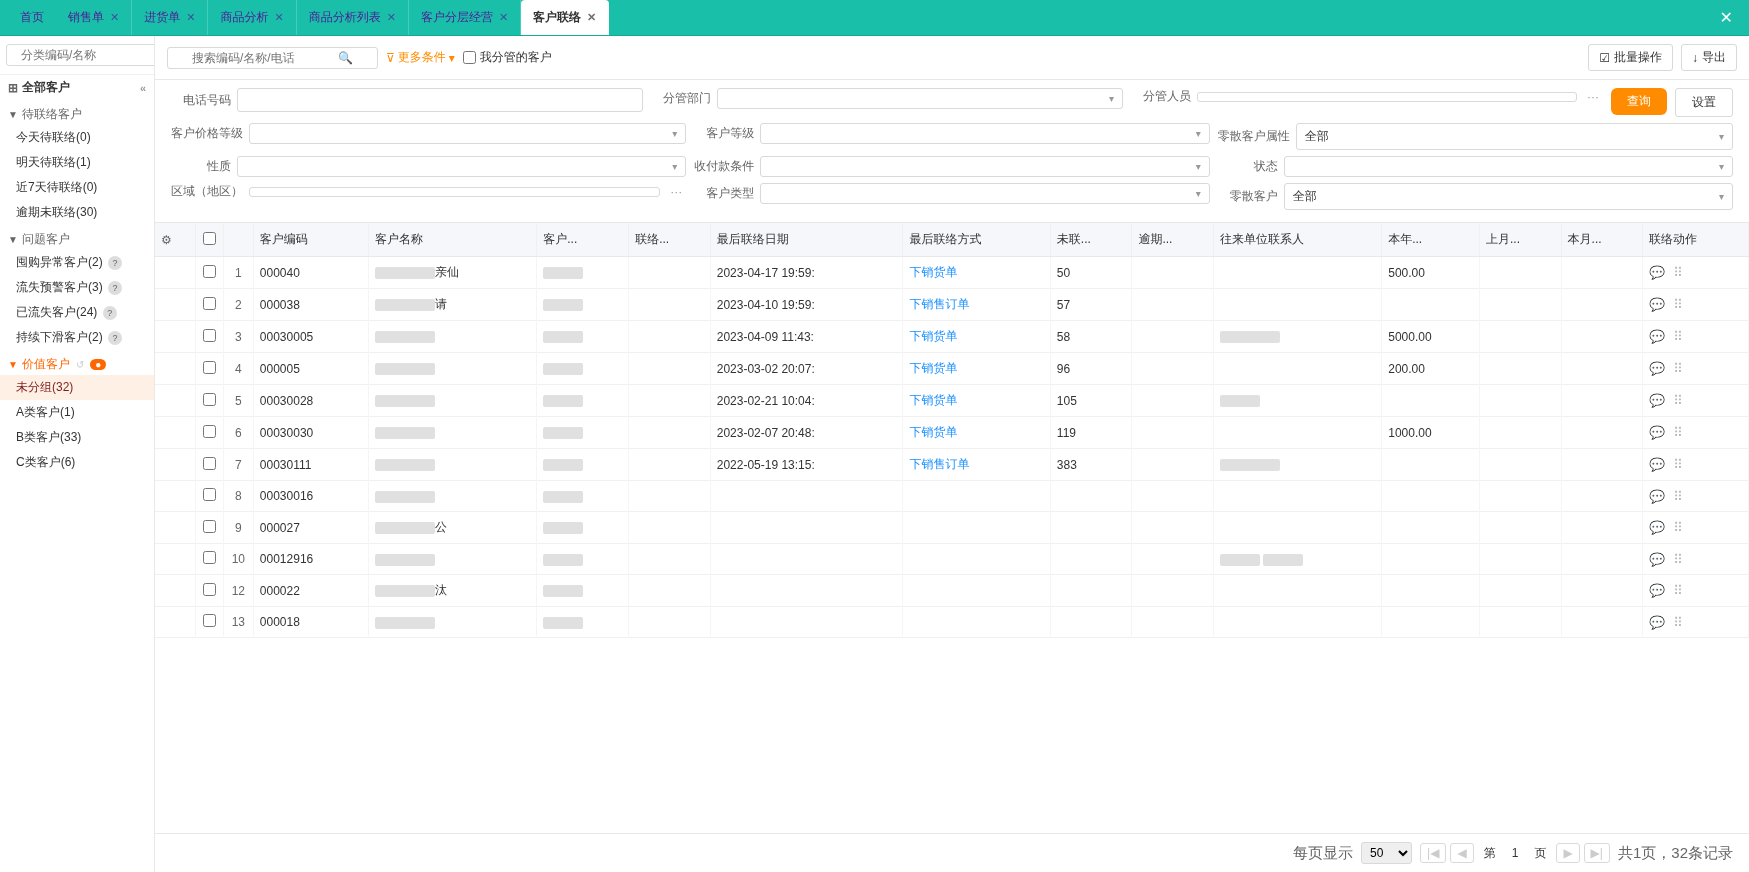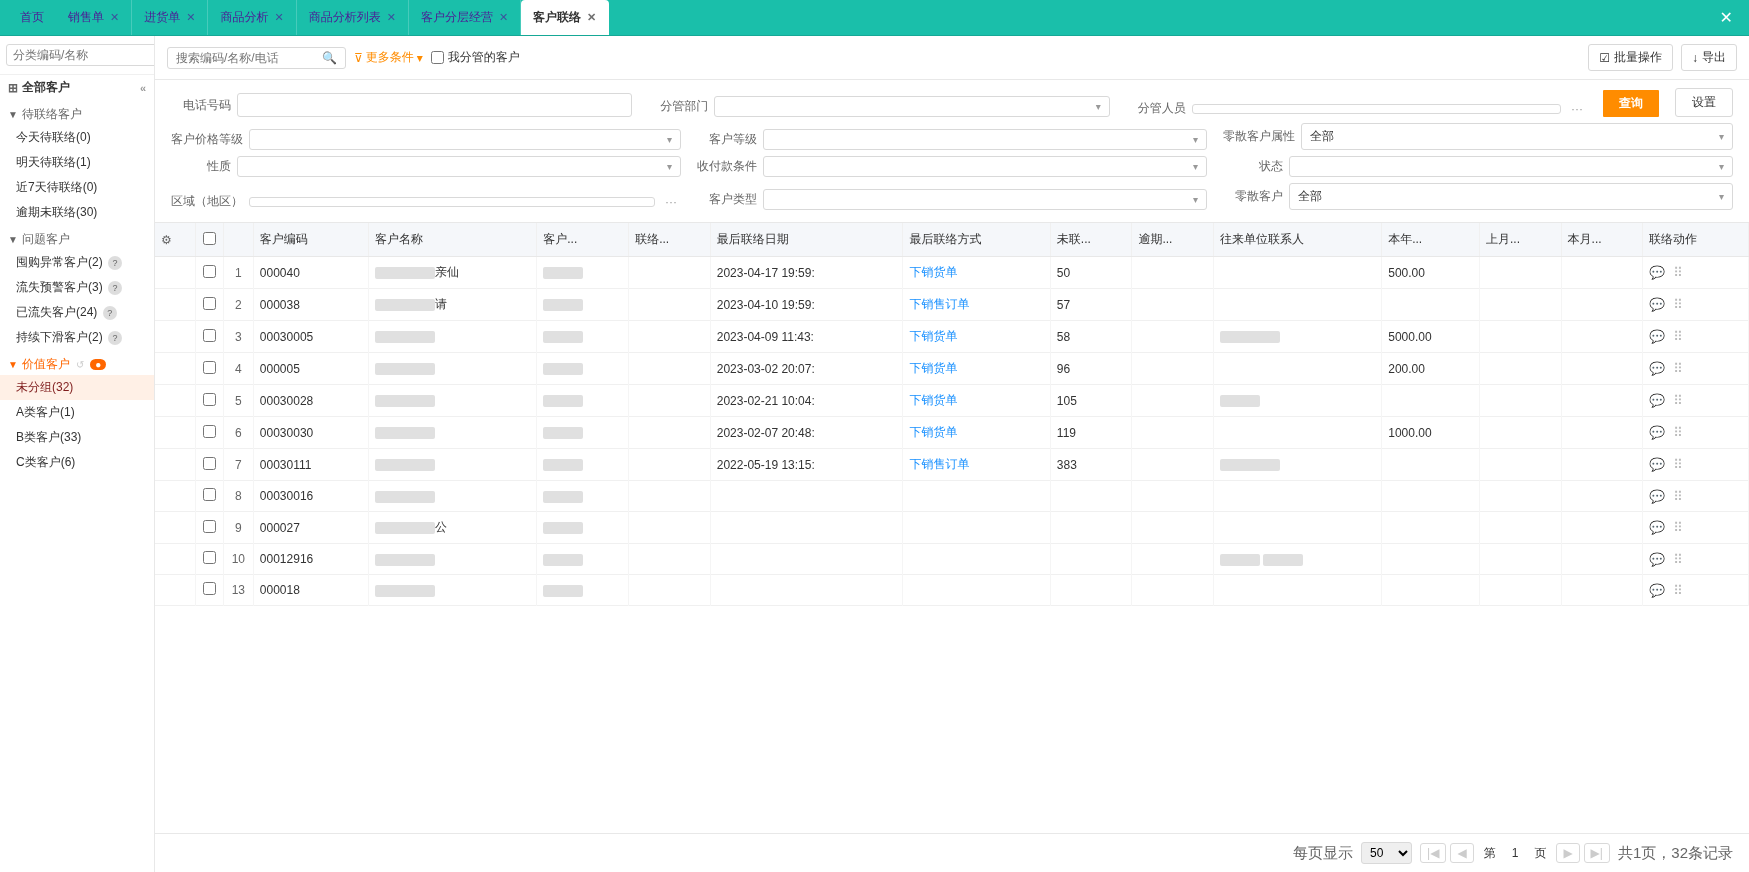--- a/index.html
+++ b/index.html
@@ -41,21 +41,21 @@
       overflow-y: auto; overflow-x: hidden;
       display: flex; flex-direction: column;
     }
     .sidebar-search {
       display: flex; align-items: center;
       padding: 8px 6px; border-bottom: 1px solid #f0f0f0;
       gap: 4px;
     }
     .sidebar-search input {
       flex: 1; border: 1px solid #d9d9d9; border-radius: 3px;
-      padding: 3px 6px; font-size: 12px; outline: none;
+      padding: 3px 14px; font-size: 12px; outline: none;
     }
     .sidebar-all {
       display: flex; align-items: center; gap: 4px;
       font-weight: bold; font-size: 13px; color: #333;
       padding: 4px 8px; cursor: pointer;
     }
     .sidebar-all .grid-icon { font-size: 12px; color: #666; }
     .sidebar-all .collapse-icon { margin-left: auto; font-size: 11px; color: #999; }
 
     .sidebar-group-title {
@@ -78,21 +78,21 @@
     }
 
     
     .filter-bar {
       background: #fff; padding: 8px 12px;
       display: flex; align-items: center; gap: 8px;
       border-bottom: 1px solid #e8e8e8;
     }
     .filter-search-box {
       display: flex; align-items: center; border: 1px solid #d9d9d9;
-      border-radius: 3px; padding: 3px 8px; background: #fff; gap: 6px;
+      border-radius: 3px; padding: 3px 24px; background: #fff; gap: 6px;
     }
     .filter-search-box input { border: none; outline: none; font-size: 12px; width: 140px; }
     .filter-more {
       display: flex; align-items: center; gap: 3px;
       color: #ff8c00; cursor: pointer; font-size: 12px;
     }
     .filter-check {
       display: flex; align-items: center; gap: 4px; cursor: pointer; color: #333;
     }
     .filter-check input { cursor: pointer; }
@@ -107,40 +107,40 @@
       border: 1px solid #d9d9d9; border-radius: 3px;
       padding: 4px 10px; cursor: pointer; background: #fff; font-size: 12px; color: #333;
     }
 
     
     .advanced-filter {
       background: #fff; padding: 8px 16px 6px 16px;
       border-bottom: 1px solid #e8e8e8;
     }
     .filter-row {
-      display: flex; align-items: flex-end; gap: 16px; margin-bottom: 6px;
+      display: flex; align-items: flex-start; gap: 8px; margin-bottom: 6px;
     }
     .filter-field {
       display: flex; align-items: center; gap: 6px; flex: 1;
     }
     .filter-label { color: #666; font-size: 12px; white-space: nowrap; min-width: 60px; text-align: right; }
     .filter-input {
       flex: 1; border: 1px solid #d9d9d9; border-radius: 3px;
       padding: 4px 8px; font-size: 12px; outline: none; background: #fff; color: #333;
     }
     .filter-select {
       flex: 1; border: 1px solid #d9d9d9; border-radius: 3px;
       padding: 4px 8px; font-size: 12px; background: #fff; color: #333;
       display: flex; align-items: center; justify-content: space-between; cursor: pointer;
     }
     .filter-select .chevron { color: #999; font-size: 10px; }
     .filter-select-more { color: #999; font-size: 12px; cursor: pointer; padding: 0 4px; }
     .btn-query {
-      background: #ff8c00; color: #fff; border: none; border-radius: 1px;
-      padding: 5px 16px; cursor: pointer; font-size: 12px; font-weight: bold;
+      background: #ff8c00; color: #fff; border: none; border-radius: 6px;
+      padding: 5px 16px; cursor: pointer; font-size: 12px;
     }
     .btn-reset {
       background: #fff; color: #333; border: 1px solid #d9d9d9; border-radius: 3px;
       padding: 5px 16px; cursor: pointer; font-size: 12px;
     }
 
     
     .table-container {
       flex: 1; overflow: auto; background: #fff;
     }
@@ -727,20 +727,47 @@
           <span class="action-icon">💬</span>
           <span class="action-icon">⠿</span>
         </div>
       </td>
     </tr>
             <tr>
       <td></td>
       <td class="checkbox-cell">
         <input type="checkbox" style="">
       </td>
+      <td class="num-cell">12</td>
+      <td>000022</td>
+      <td>
+        <span class="td-blur"></span>汰
+      </td>
+      <td><span class="td-blur-sm"></span></td>
+      <td></td>
+      <td></td>
+      <td></td>
+      <td></td>
+      <td></td>
+      <td></td>
+      <td></td>
+      <td></td>
+      <td></td>
+      <td>
+        <div class="action-icons">
+          <span class="action-icon">💬</span>
+          <span class="action-icon">⠿</span>
+        </div>
+      </td>
+    </tr>
+            <tr>
+      <td></td>
+      <td class="checkbox-cell">
+        <input type="checkbox" style="">
+      </td>
       <td class="num-cell">13</td>
       <td>000018</td>
       <td>
         <span class="td-blur"></span>
       </td>
       <td><span class="td-blur-sm"></span></td>
       <td></td>
       <td></td>
       <td></td>
       <td></td>

